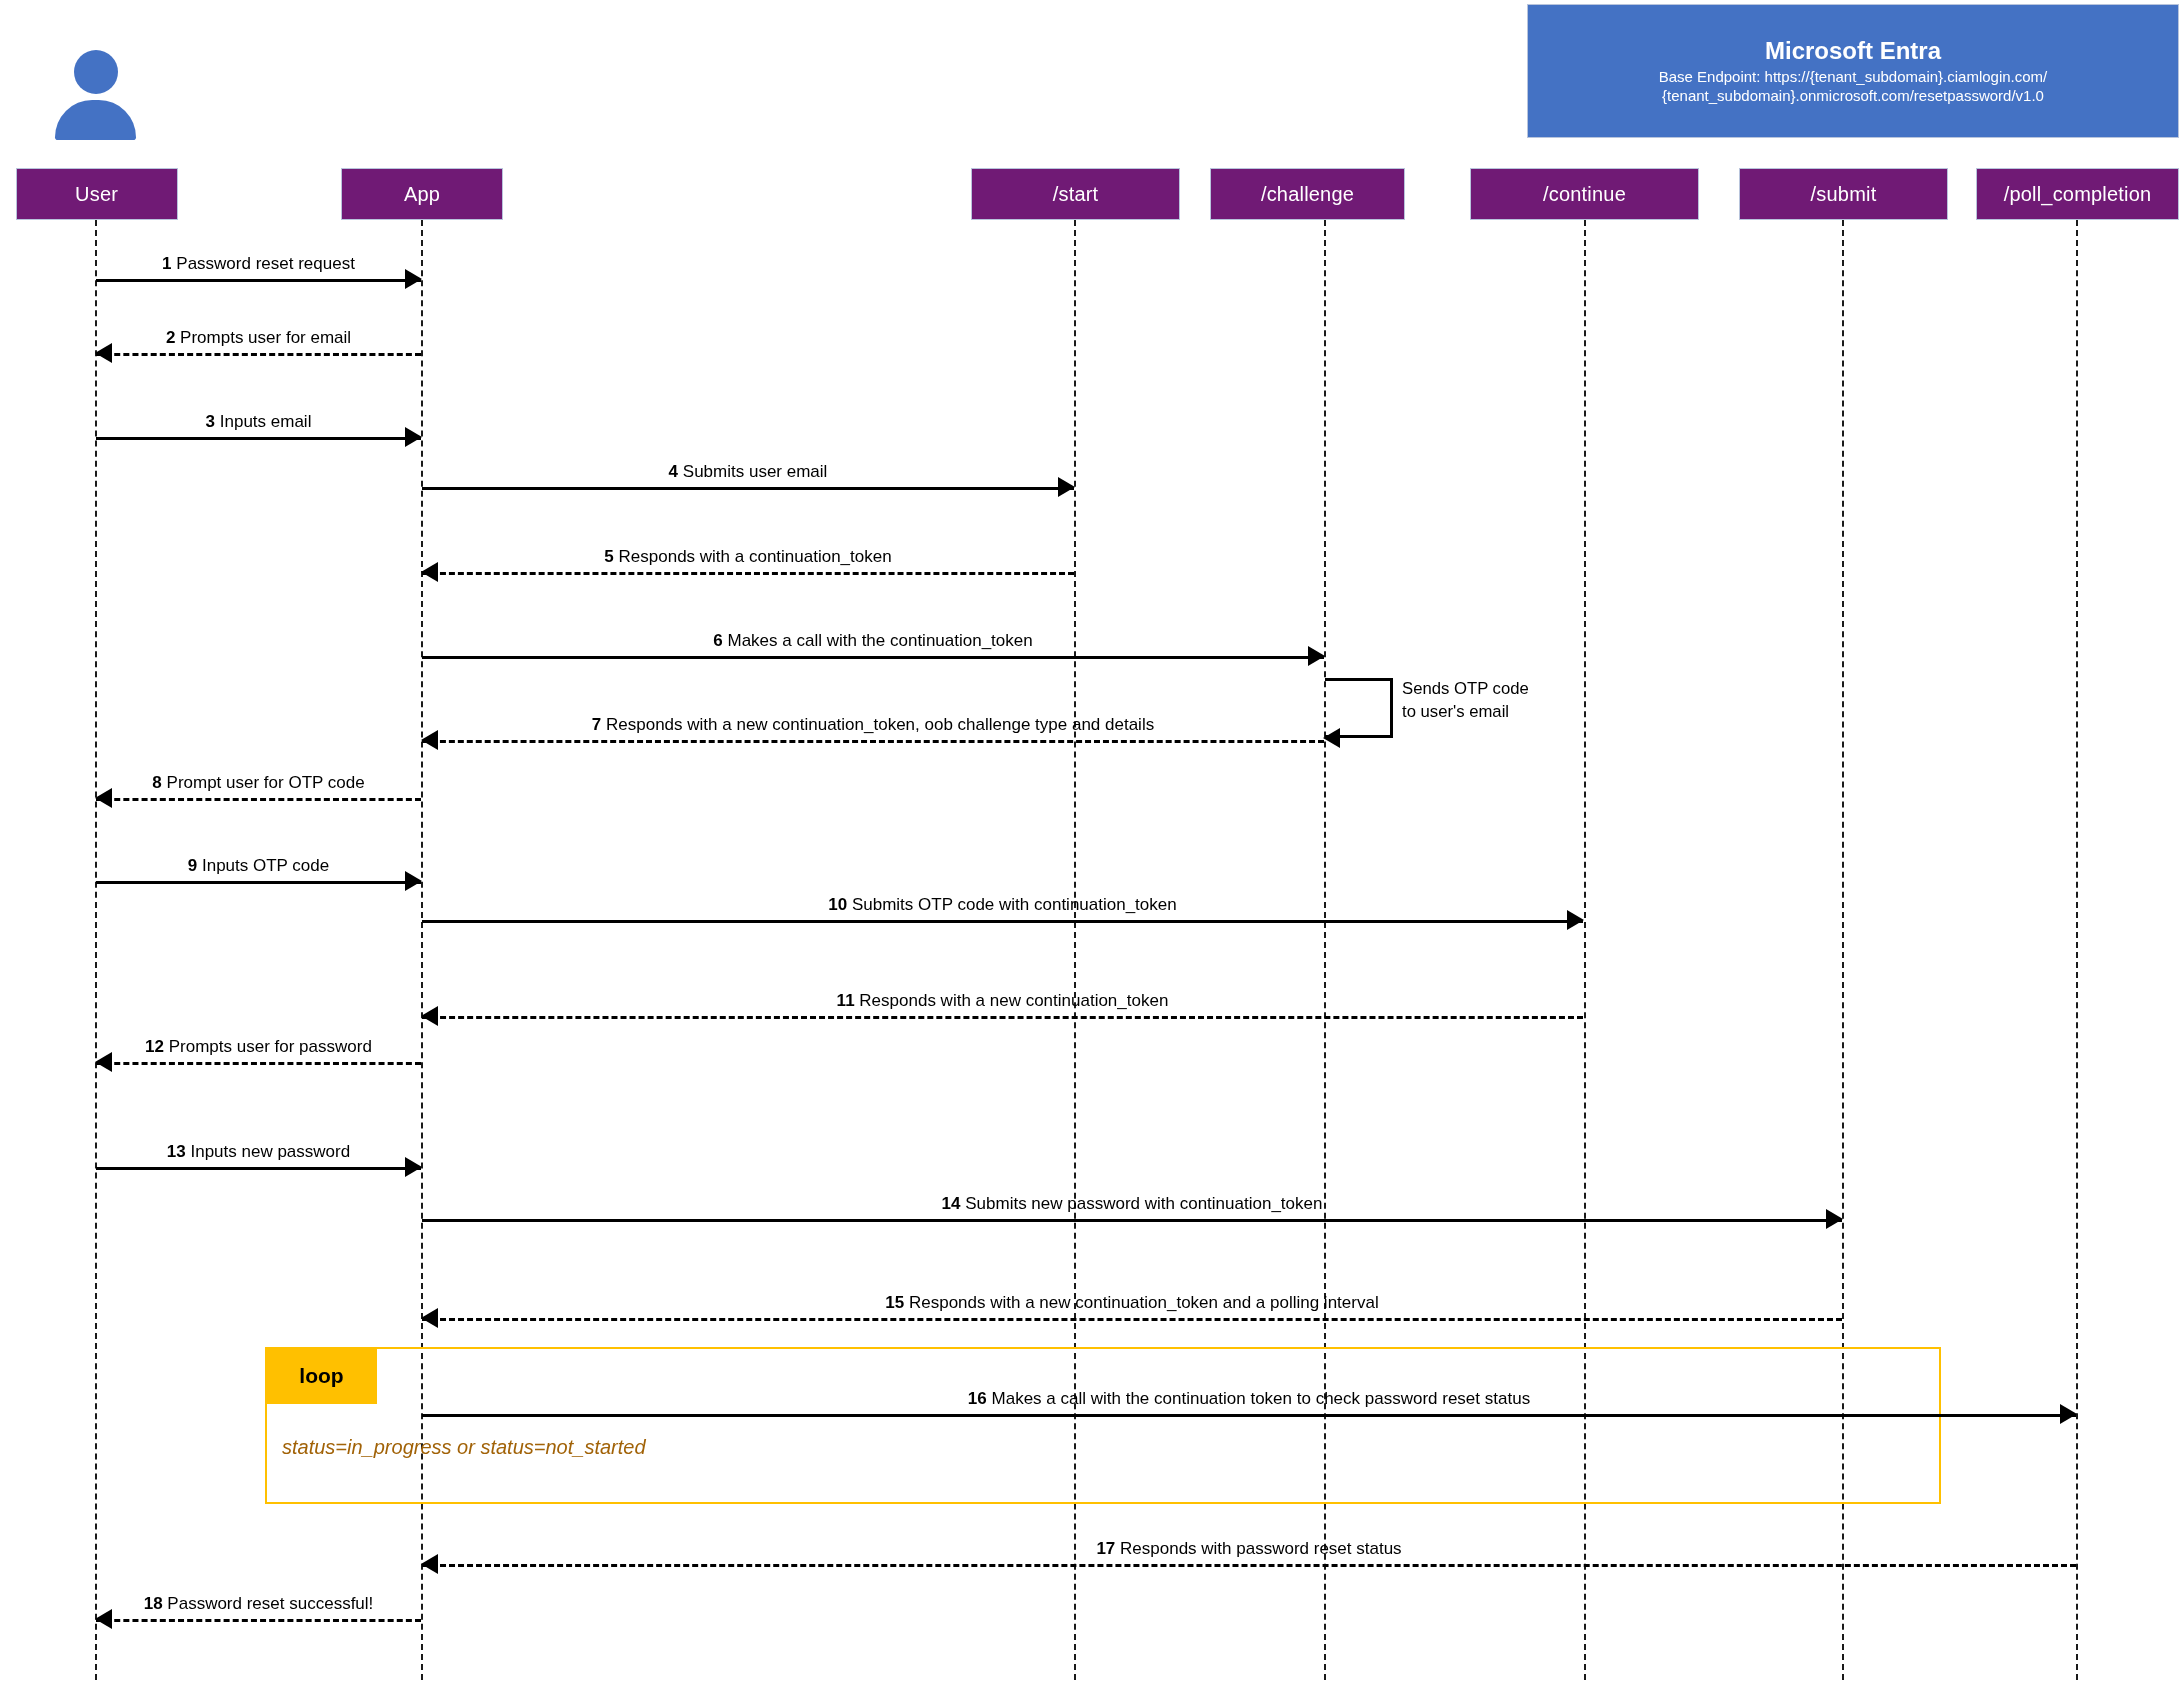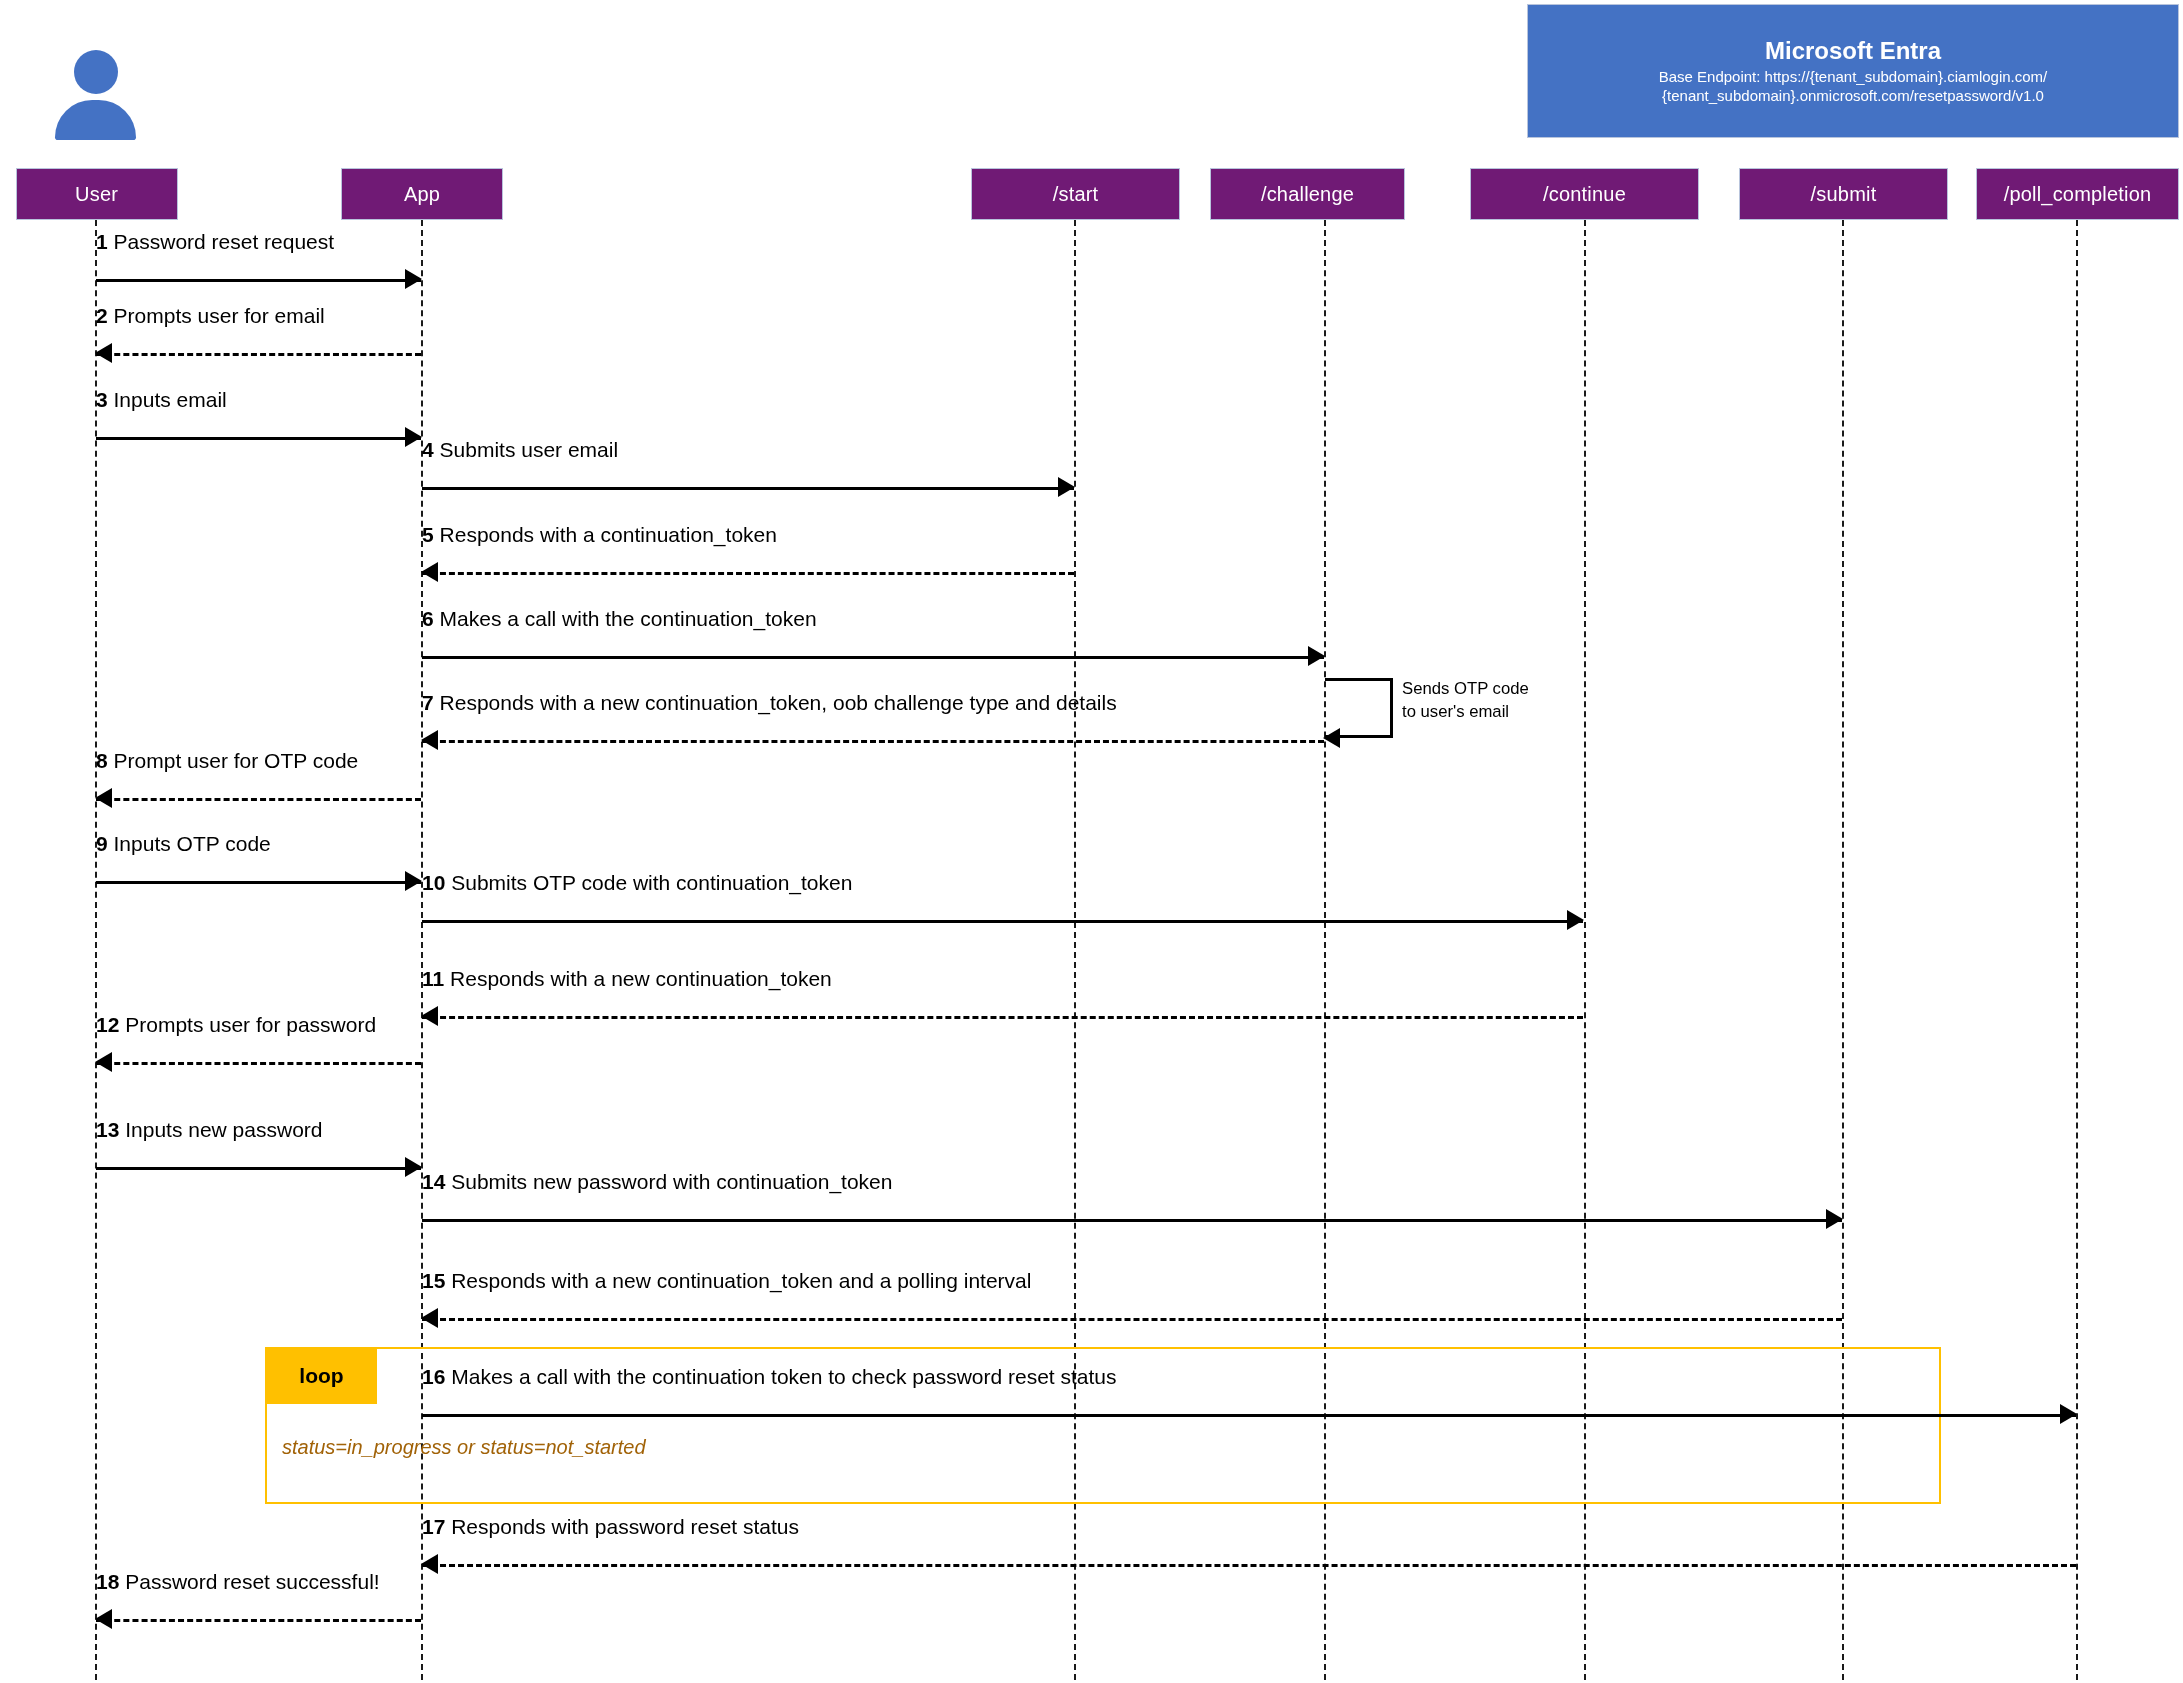--- a/index.html
+++ b/index.html
@@ -30,22 +30,22 @@
   .msg{position:absolute;height:0;}
   .msg .line{position:absolute;left:0;right:0;top:0;height:0;
         border-top:3.1px solid #000;}
   .msg.dashed .line{border-top:3.1px dashed #000;}
   .msg .head-r{position:absolute;right:-1px;top:-10.4px;width:0;height:0;
         border-top:10.4px solid transparent;border-bottom:10.4px solid transparent;
         border-left:17.7px solid #000;}
   .msg .head-l{position:absolute;left:-1px;top:-10.4px;width:0;height:0;
         border-top:10.4px solid transparent;border-bottom:10.4px solid transparent;
         border-right:17.7px solid #000;}
-  .msg .label{position:absolute;left:0;right:0;bottom:25px;
-        font-size:21px;color:#000;white-space:nowrap;}
+  .msg .label{position:absolute;left:0;right:0;bottom:5px;text-align:center;
+        font-size:17px;color:#000;white-space:nowrap;}
   .msg .label .num{font-weight:bold;}
 
   
   .selfcall{position:absolute;}
   .selfcall .top{position:absolute;left:0;top:0;width:100%;height:0;border-top:3.1px solid #000;}
   .selfcall .right{position:absolute;right:0;top:0;bottom:0;width:0;border-right:3.1px solid #000;}
   .selfcall .bot{position:absolute;left:0;bottom:0;width:100%;height:0;border-top:3.1px solid #000;}
   .selfcall .head-l{position:absolute;left:-2.1px;bottom:-10.4px;width:0;height:0;
         border-top:10.4px solid transparent;border-bottom:10.4px solid transparent;
         border-right:17.7px solid #000;}

